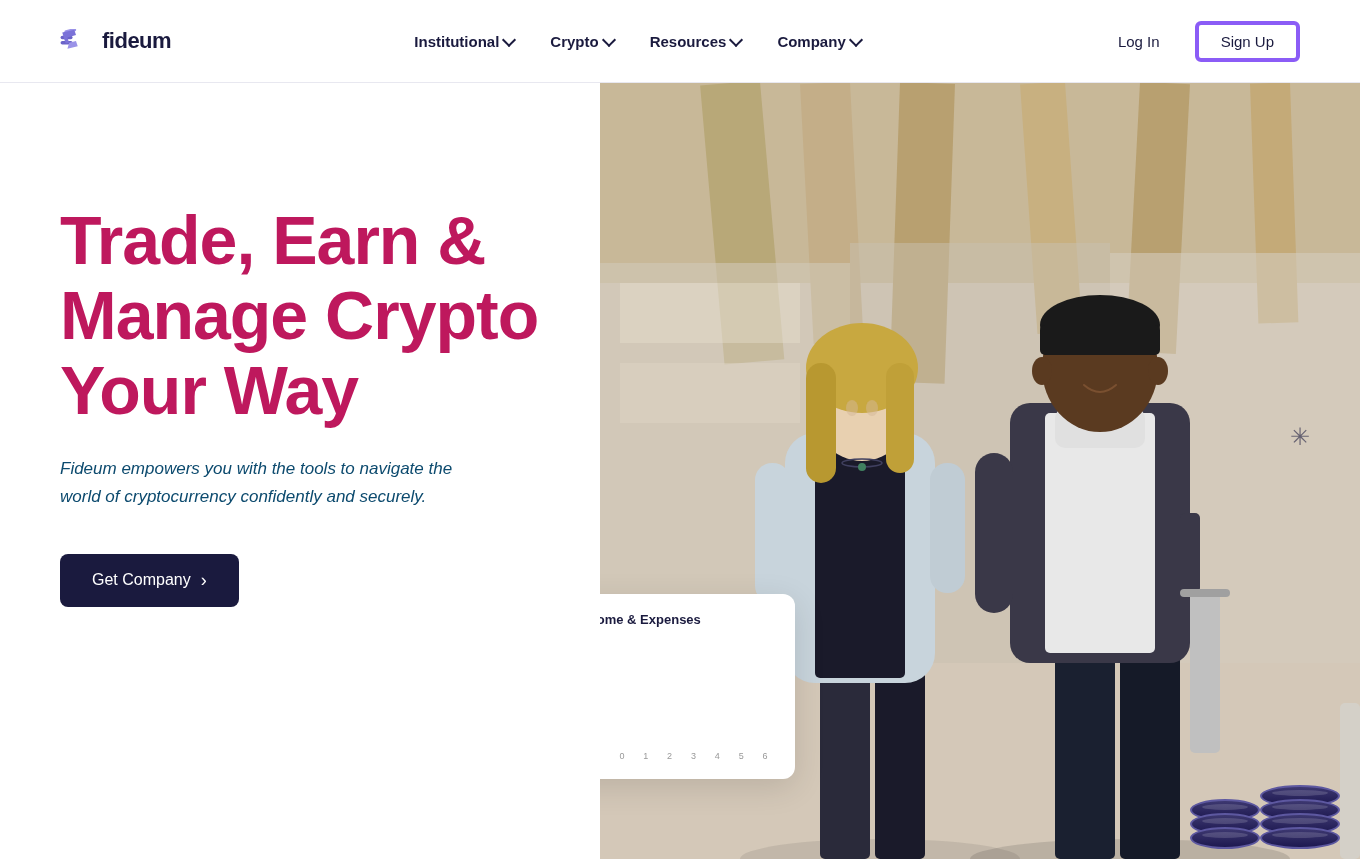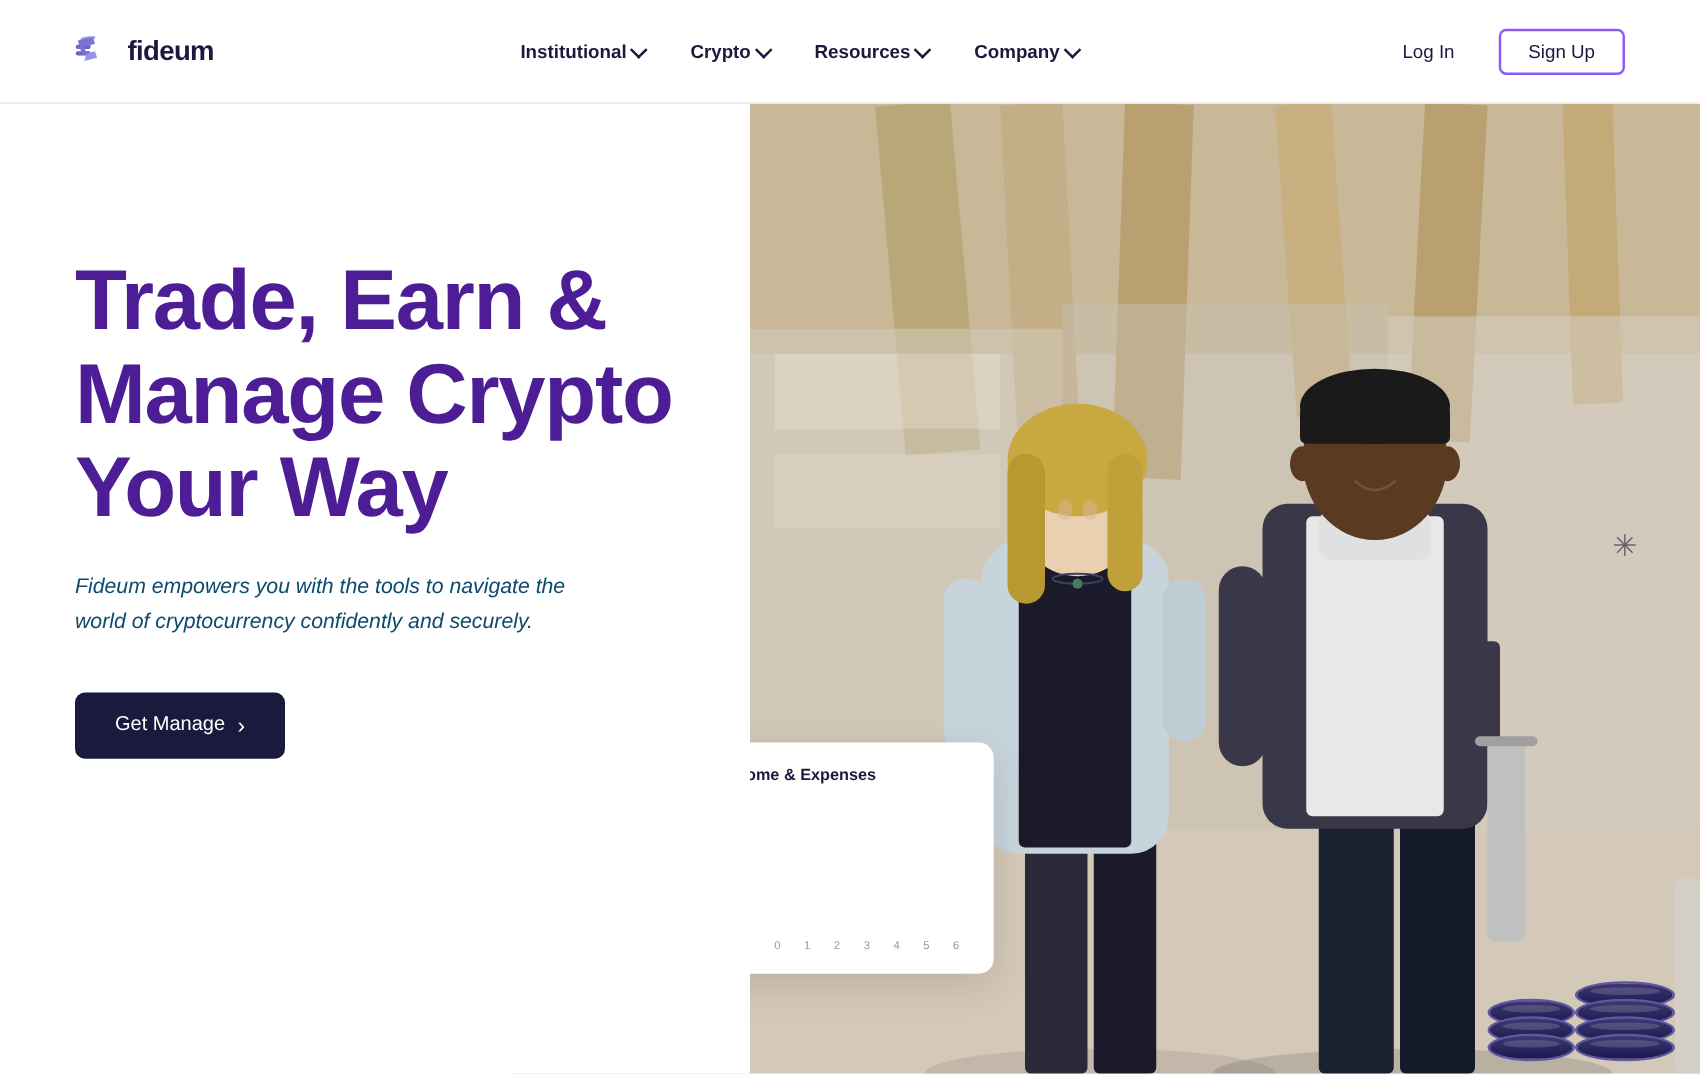--- a/index.html
+++ b/index.html
@@ -87,21 +87,21 @@
       border: none;
       padding: 8px 14px;
     }
 
     .btn-signup {
       font-size: 15px;
       color: #1a1a3e;
       cursor: pointer;
       font-weight: 400;
       background: none;
-      border: 2px solid #8b5cf6;
+      border: 4px solid #8b5cf6;
       padding: 8px 22px;
       border-radius: 6px;
     }
 
     
     .hero {
       display: flex;
       align-items: flex-start;
       min-height: 776px;
       position: relative;
@@ -111,21 +111,21 @@
     .hero-content {
       flex: 0 0 680px;
       padding: 120px 60px 60px 60px;
       z-index: 2;
     }
 
     .hero-title {
       font-size: 68px;
       font-weight: 700;
       line-height: 1.1;
-      color: #4c1d95;
+      color: #be185d;
       margin-bottom: 28px;
       letter-spacing: -1px;
     }
 
     .hero-subtitle {
       font-size: 17px;
       color: #0c4a6e;
       line-height: 1.6;
       margin-bottom: 44px;
       max-width: 420px;
@@ -324,21 +324,21 @@
     <button class="btn-signup">Sign Up</button>
   </div>
 </nav>
 
 <section class="hero">
 
   <div class="hero-content">
     <h1 class="hero-title">Trade, Earn &amp; Manage Crypto Your Way</h1>
     <p class="hero-subtitle">Fideum empowers you with the tools to navigate the world of cryptocurrency confidently and securely.</p>
     <button class="btn-get-started">
-      <span>Get Manage</span>
+      <span>Get Company</span>
       <span class="btn-arrow">›</span>
     </button>
   </div>
 
   <div class="hero-image-area">
     <svg width="760" height="776" viewBox="0 0 760 776" xmlns="http://www.w3.org/2000/svg">
 
       <rect width="760" height="776" fill="#d4c8b8"></rect>
 
       <rect x="0" y="0" width="760" height="200" fill="#c8b898"></rect>

